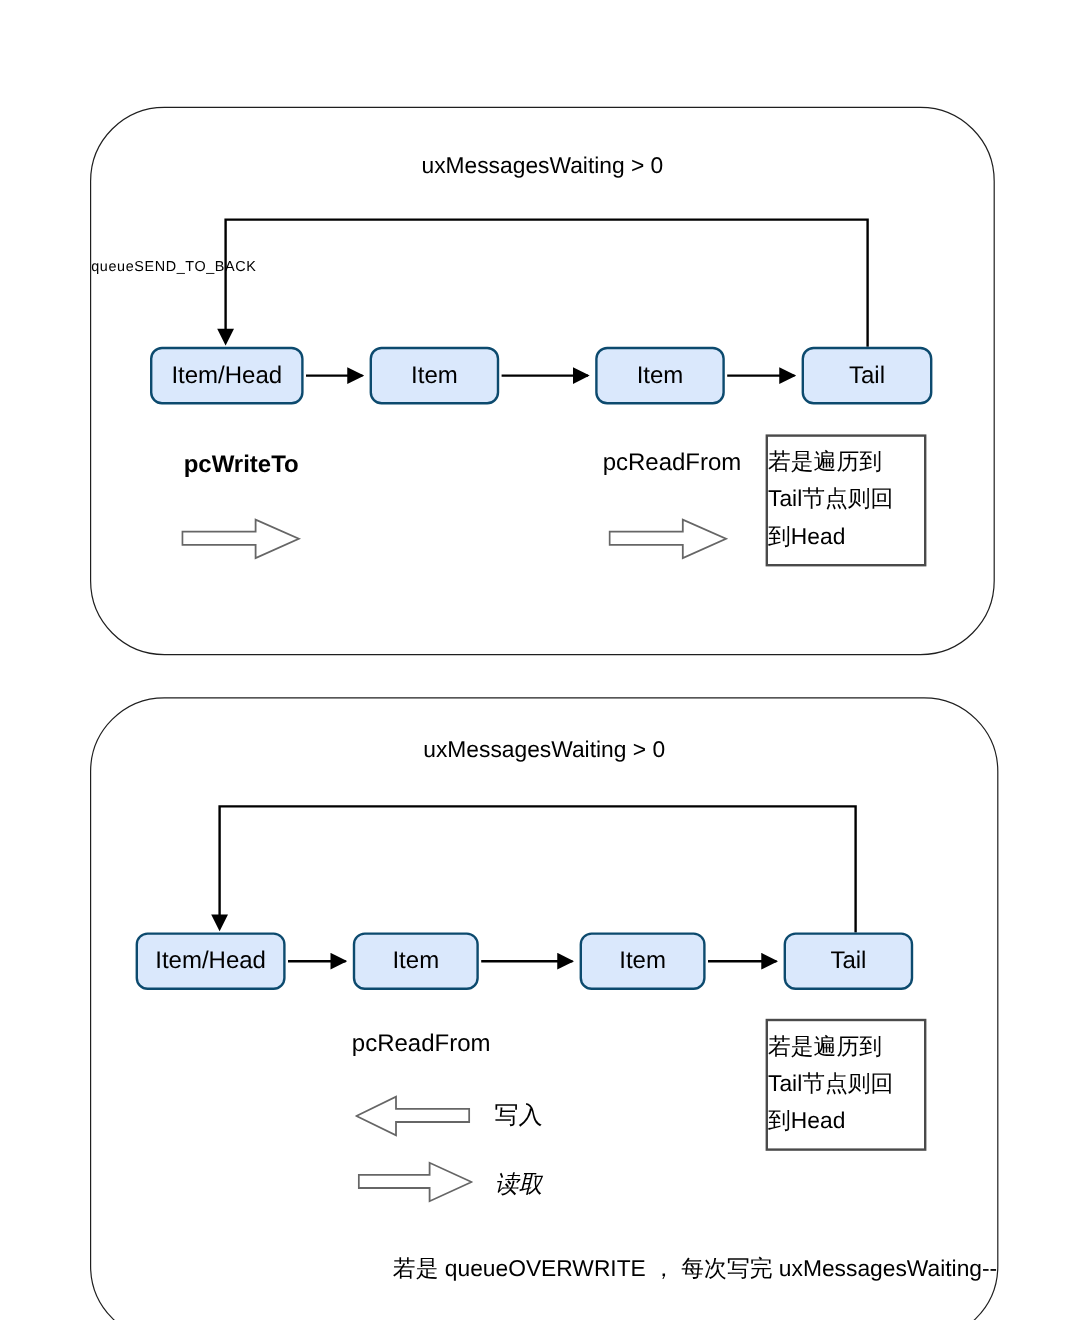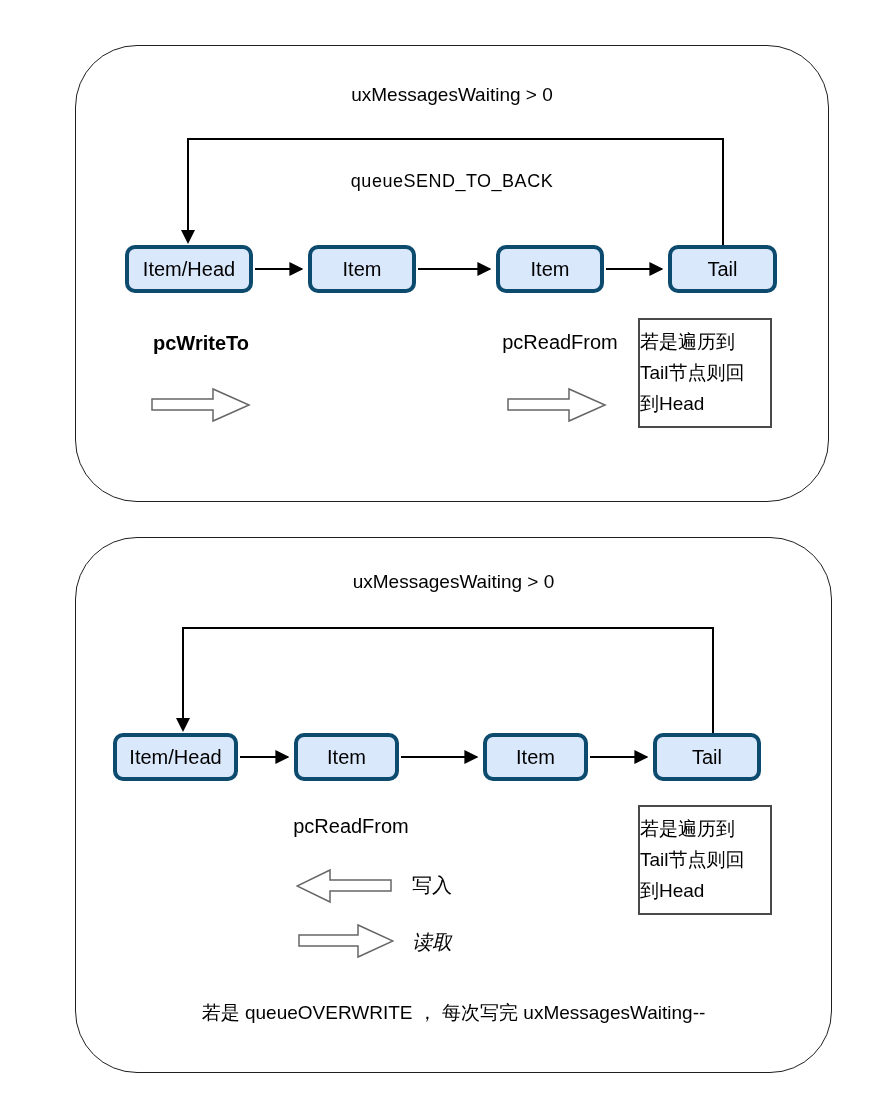--- a/index.html
+++ b/index.html
@@ -3,56 +3,56 @@
 <meta charset="utf-8">
 <style>
   html,body{margin:0;padding:0;background:#ffffff;}
   body{
     width:889px;height:1100px;position:relative;
     font-family:"Liberation Sans","DejaVu Sans",sans-serif;
     color:#000;
   }
   .panel{
     position:absolute;background:#fff;
-    border:1.5px solid #1f1f1f;border-radius:62px;
+    border:1.5px solid #1f1f1f;border-radius:62px;margin-top:44px;
   }
   #panel-top{left:75px;top:45px;width:752px;height:455px;}
   #panel-bottom{left:75px;top:537px;width:755px;height:534px;}
   .panel-title{
     position:absolute;left:0;right:0;text-align:center;
     font-size:19px;white-space:nowrap;
   }
   .mode-label{
-    position:absolute;left:0;right:0;text-align:center;
-    font-size:18px;letter-spacing:.5px;white-space:nowrap;
+    position:absolute;left:0;right:0;text-align:left;
+    font-size:12px;letter-spacing:.5px;white-space:nowrap;
   }
   .overlay{position:absolute;left:0;top:0;pointer-events:none;}
   .node{
     position:absolute;height:48px;box-sizing:border-box;
-    background:#dae8fc;border:4px solid #0c4a6e;border-radius:10px;
+    background:#dae8fc;border:2px solid #0c4a6e;border-radius:10px;
     display:flex;align-items:center;justify-content:center;
     font-size:20px;white-space:nowrap;
   }
   .pointer-label{
     position:absolute;width:120px;text-align:center;
     font-size:20px;white-space:nowrap;
   }
   .hollow-arrow{position:absolute;}
   .legend-label{
     position:absolute;width:70px;text-align:left;
     font-size:20px;white-space:nowrap;
   }
   .note{
     position:absolute;width:130px;height:100px;box-sizing:content-box;
     background:#fff;border:2px solid #4a4a4a;
     font-size:19px;line-height:31px;padding-top:6px;
     white-space:nowrap;
   }
   .footnote{
-    position:absolute;left:0;right:0;text-align:center;
+    position:absolute;left:0;right:0;text-align:right;
     font-size:19px;white-space:nowrap;
   }
 </style>
 </head>
 <body>
 
 <div class="panel" id="panel-top">
 
   <div class="panel-title" style="top:38px;">uxMessagesWaiting &gt; 0</div>
 

